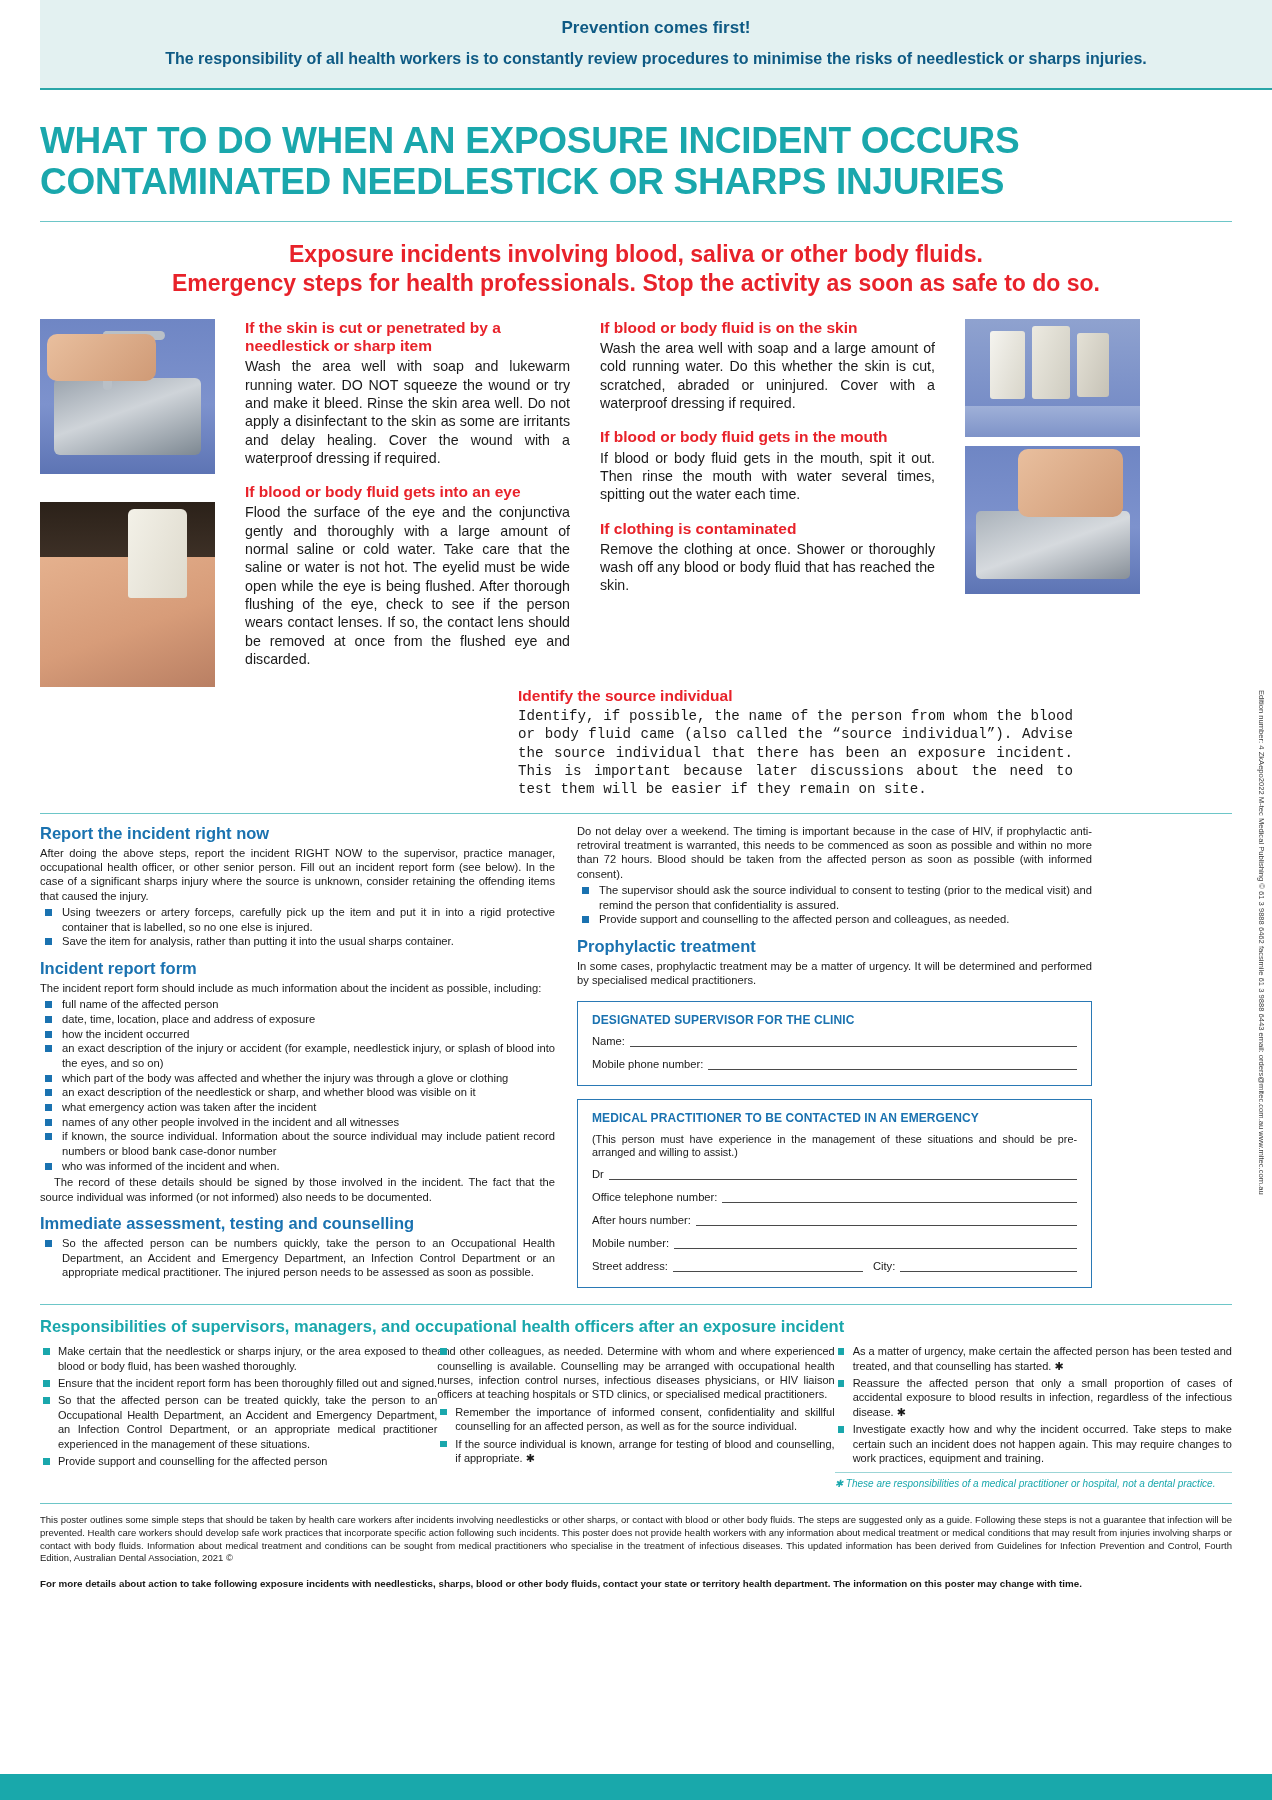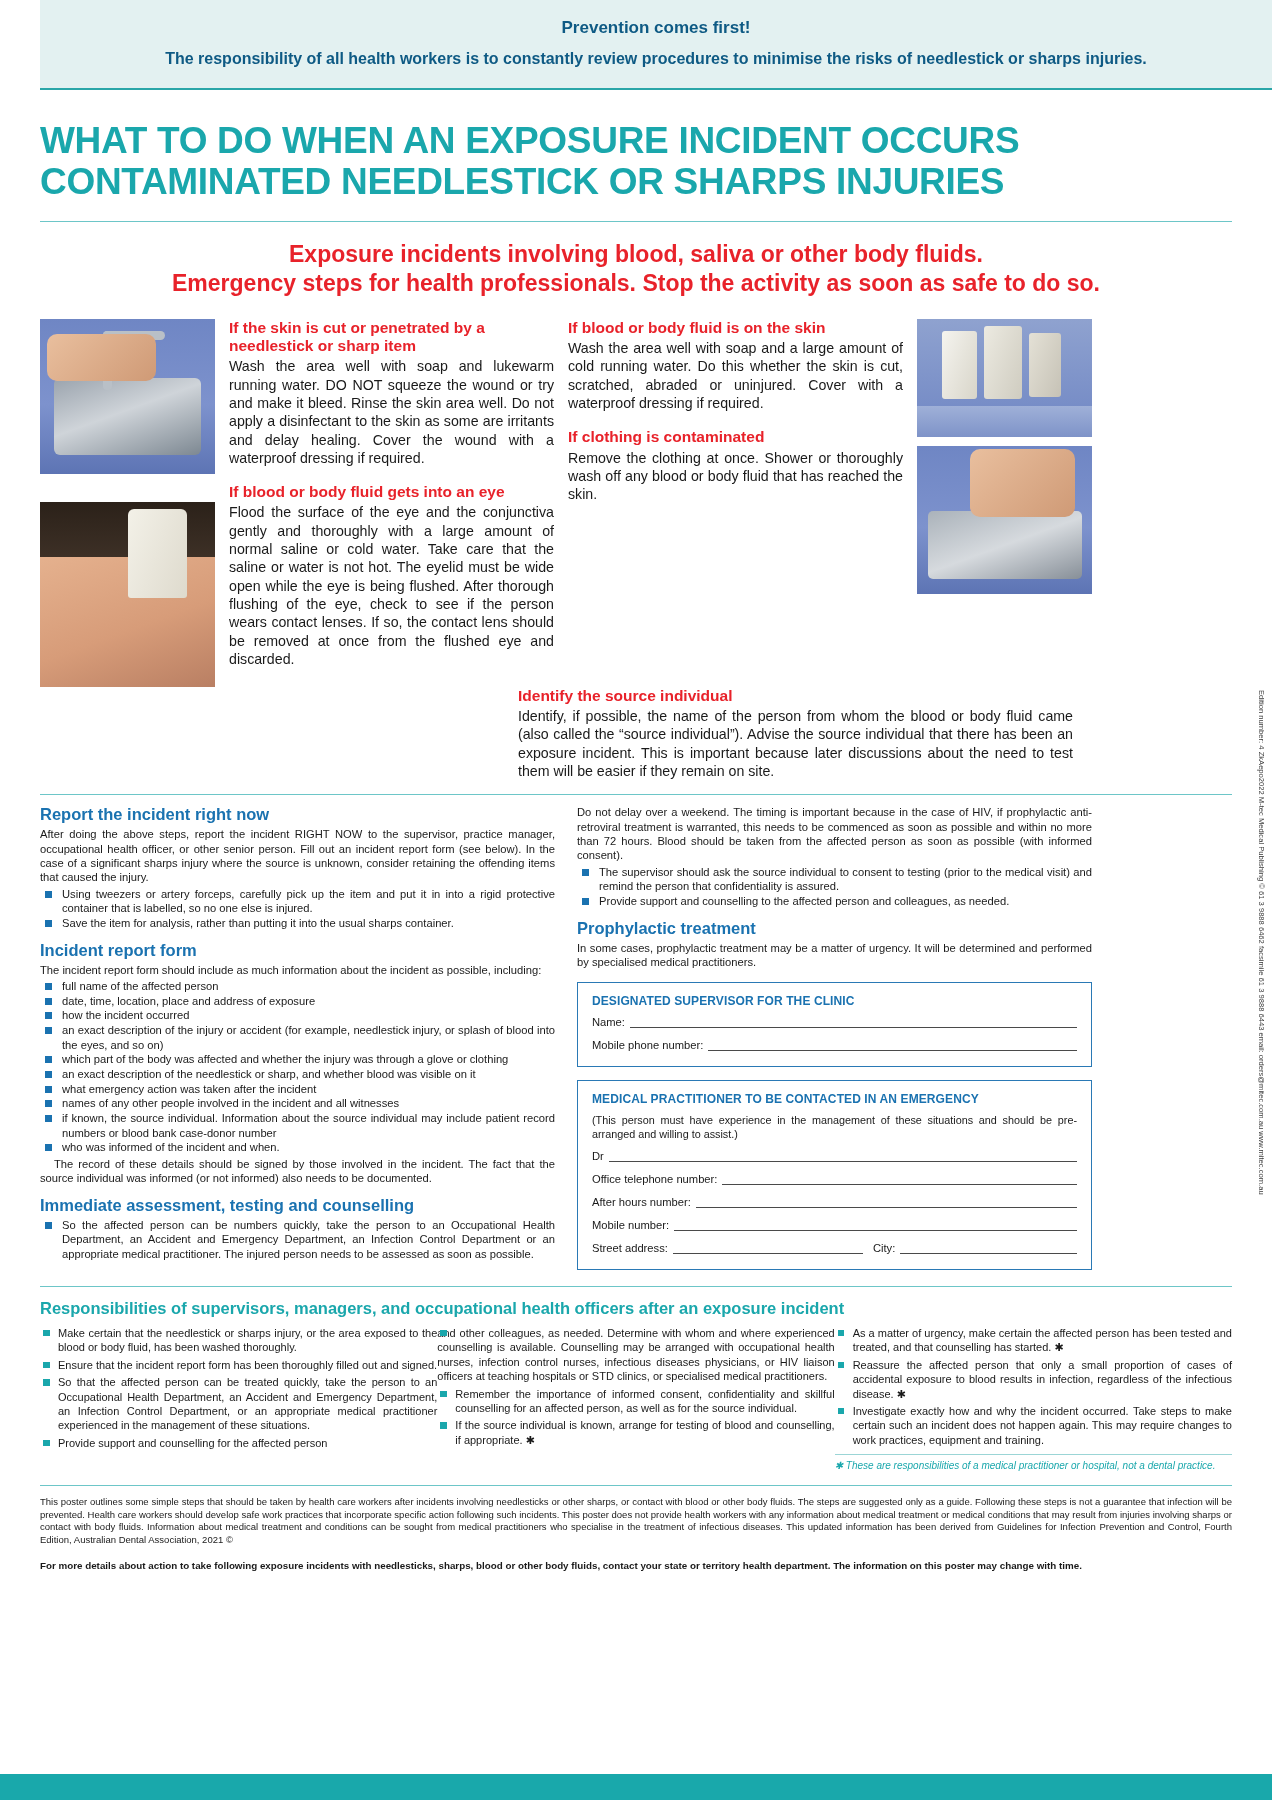--- a/index.html
+++ b/index.html
@@ -59,21 +59,21 @@
     color: #e8222a;
     font-size: 23px;
     font-weight: bold;
     line-height: 1.28;
   }
 
   
   .emergency {
     display: flex;
     padding: 6px 40px 0 40px;
-    gap: 14px;
+    gap: 30px;
   }
   .col-left-imgs { width: 175px; flex: 0 0 175px; }
   .col-text-a { width: 325px; flex: 0 0 325px; }
   .col-text-b { width: 335px; flex: 0 0 335px; }
   .col-right-imgs { width: 175px; flex: 0 0 175px; }
 
   .photo {
     width: 175px;
     border: 0;
     display: block;
@@ -375,20 +375,24 @@
         <div class="body-just">Flood the surface of the eye and the conjunctiva gently and thoroughly with a large amount of normal saline or cold water. Take care that the saline or water is not hot. The eyelid must be wide open while the eye is being flushed. After thorough flushing of the eye, check to see if the person wears contact lenses. If so, the contact lens should be removed at once from the flushed eye and discarded.</div>
       </div>
     </div>
 
     <div class="col-text-b">
       <div class="blk">
         <div class="h-red">If blood or body fluid is on the skin</div>
         <div class="body-just">Wash the area well with soap and a large amount of cold running water. Do this whether the skin is cut, scratched, abraded or uninjured. Cover with a waterproof dressing if required.</div>
       </div>
       <div class="blk">
+        <div class="h-red">If blood or body fluid gets in the mouth</div>
+        <div class="body-just">If blood or body fluid gets in the mouth, spit it out. Then rinse the mouth with water several times, spitting out the water each time.</div>
+      </div>
+      <div class="blk">
         <div class="h-red">If clothing is contaminated</div>
         <div class="body-just">Remove the clothing at once. Shower or thoroughly wash off any blood or body fluid that has reached the skin.</div>
       </div>
     </div>
 
     <div class="col-right-imgs">
       <div class="photo photo-bottles">
         <div class="ph-inner">
           <div class="bot-bg"></div>
           <div class="bot-a"></div>
@@ -402,21 +406,21 @@
           <div class="sink-bg"></div>
           <div class="basin2"></div>
           <div class="arm"></div>
         </div>
       </div>
     </div>
   </div>
 
   <div style="padding:0 230px 0 518px;">
     <div class="h-red">Identify the source individual</div>
-    <div class="body-just" style="padding-right:-100px;width:555px;">Identify, if possible, the name of the person from whom the blood or body fluid came (also called the “source individual”). Advise the source individual that there has been an exposure incident. This is important because later discussions about the need to test them will be easier if they remain on site.</div>
+    <div class="body-just" style="padding-right:-100px;width:555px;font-family:Liberation Mono, monospace;">Identify, if possible, the name of the person from whom the blood or body fluid came (also called the “source individual”). Advise the source individual that there has been an exposure incident. This is important because later discussions about the need to test them will be easier if they remain on site.</div>
   </div>
 
   <div class="rule-teal2"></div>
 
   <div class="report">
 
     <div class="rep-col">
 
       <div class="h-blue first">Report the incident right now</div>
       <div class="small-just">After doing the above steps, report the incident RIGHT NOW to the supervisor, practice manager, occupational health officer, or other senior person. Fill out an incident report form (see below). In the case of a significant sharps injury where the source is unknown, consider retaining the offending items that caused the injury.</div>

